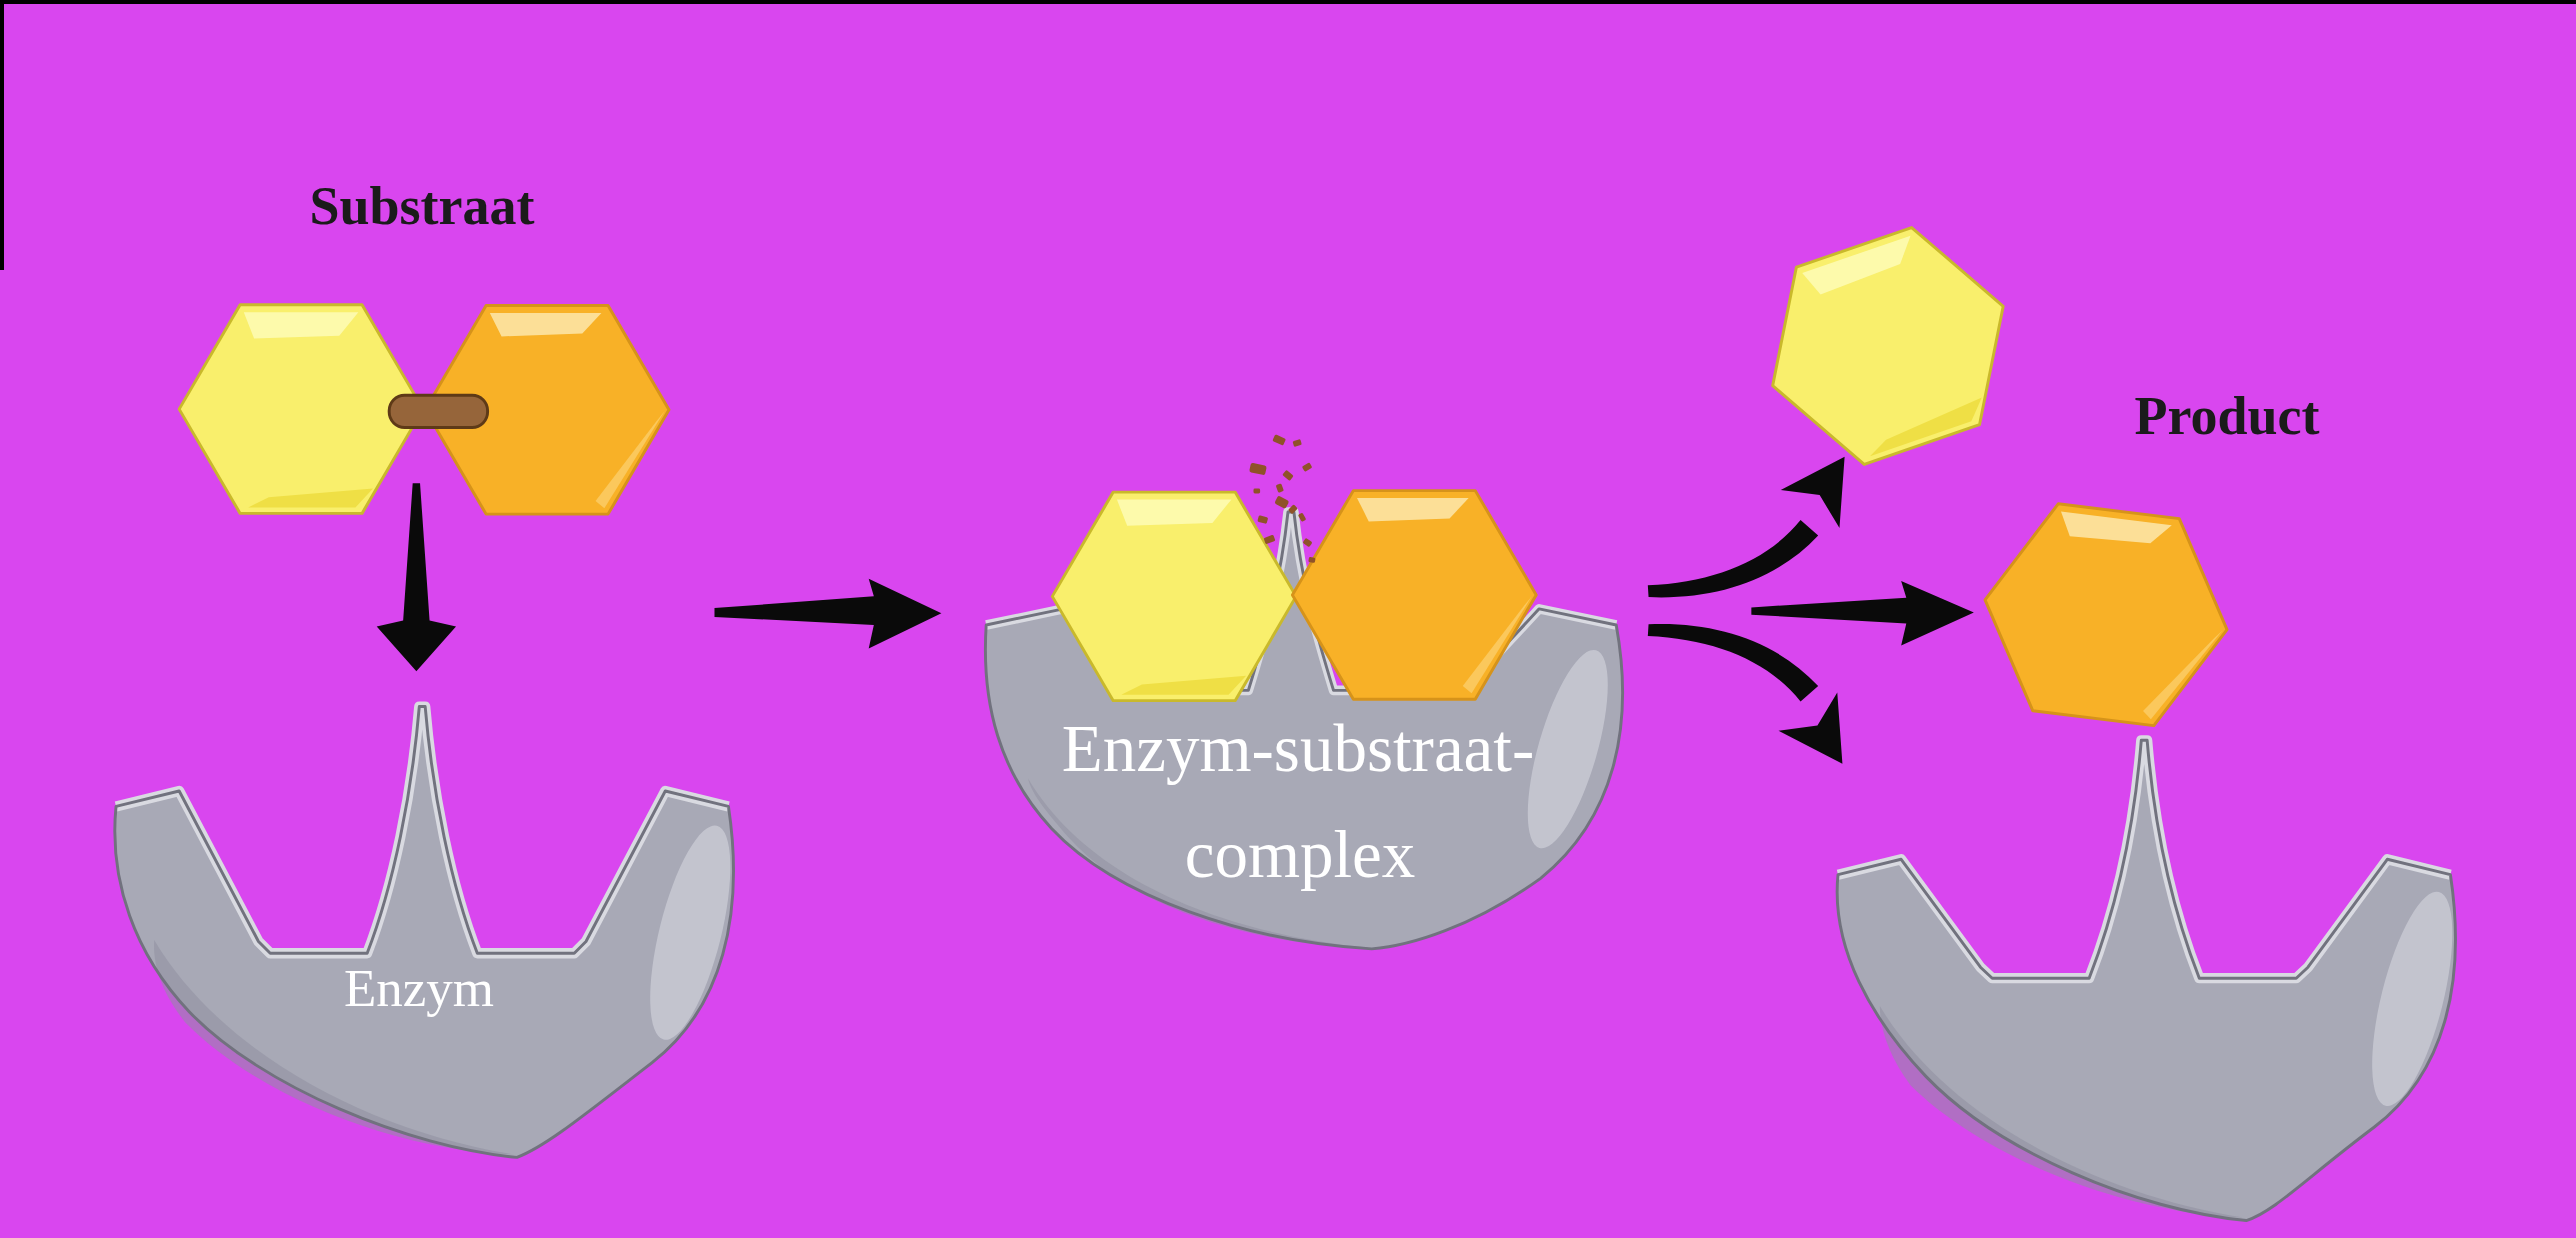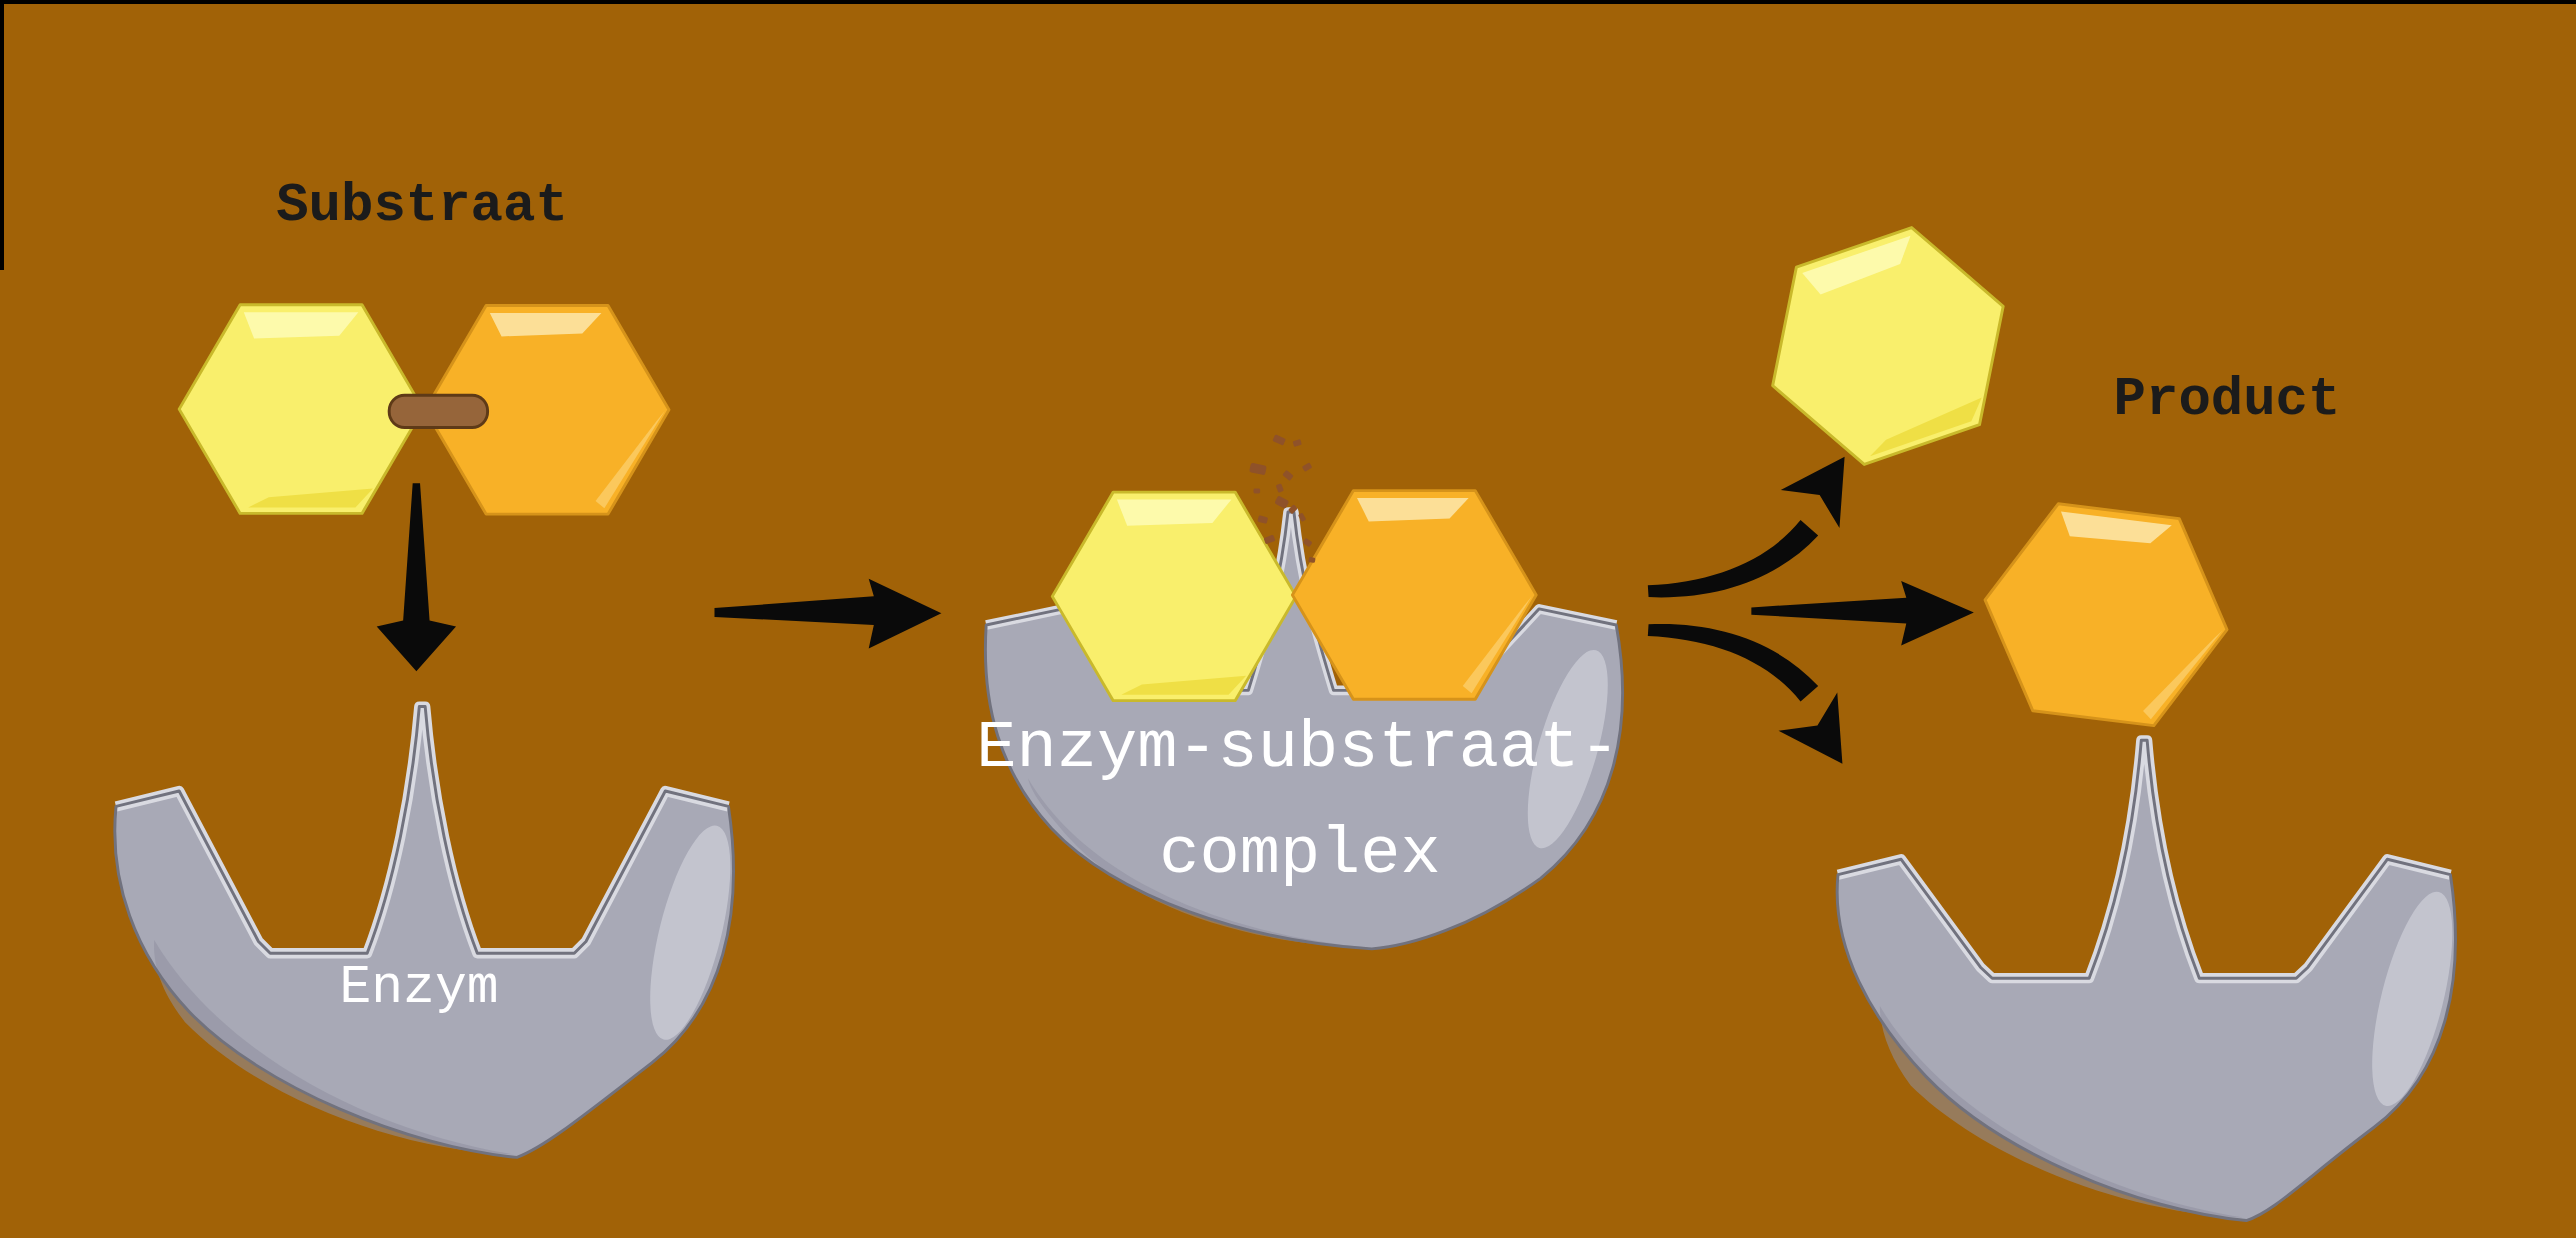--- a/index.html
+++ b/index.html
@@ -1,17 +1,17 @@
 <!DOCTYPE html>
 <html style="font-size:11.7px"><head>
 <meta charset="utf-8">
 <style>
   html,body{margin:0;padding:0;background:#ffffff;}
-  .canvas{position:relative;width:2576px;height:1239px;background:#a16207;overflow:hidden;
-          font-family:Liberation Mono, monospace;}
+  .canvas{position:relative;width:2576px;height:1239px;background:#d946ef;overflow:hidden;
+          font-family:Liberation Serif, serif;}
   .art{position:absolute;left:0;top:0;}
   .border-top{position:absolute;left:0;top:0;width:2576px;height:4.4px;background:#000;}
   .border-left{position:absolute;left:0;top:0;width:4.4px;height:270px;background:#000;}
   .lbl{position:absolute;transform:translate(-50%,-50%);white-space:nowrap;line-height:1;}
   .lbl-dark{color:#1b1b1b;font-size:54px;font-weight:600;letter-spacing:0px;}
   .lbl-white{color:#ffffff;font-weight:400;}
   .lbl-enzym{font-size:53px;}
   .lbl-complex{font-size:67px;}
 </style>
 </head>
@@ -138,16 +138,16 @@
   <div class="border-left"></div>
 
   <div class="lbl lbl-dark" style="left:422px;top:206px;">Substraat</div>
 
   <div class="lbl lbl-white lbl-enzym" style="left:419px;top:988px;">Enzym</div>
 
   <div class="lbl lbl-white lbl-complex" style="left:1298px;top:748px;">Enzym-substraat-</div>
 
   <div class="lbl lbl-white lbl-complex" style="left:1300px;top:854px;">complex</div>
 
-  <div class="lbl lbl-dark" style="left:2227px;top:400px;">Product</div>
+  <div class="lbl lbl-dark" style="left:2227px;top:416px;">Product</div>
 
 </div>
 
 
 </body></html>

